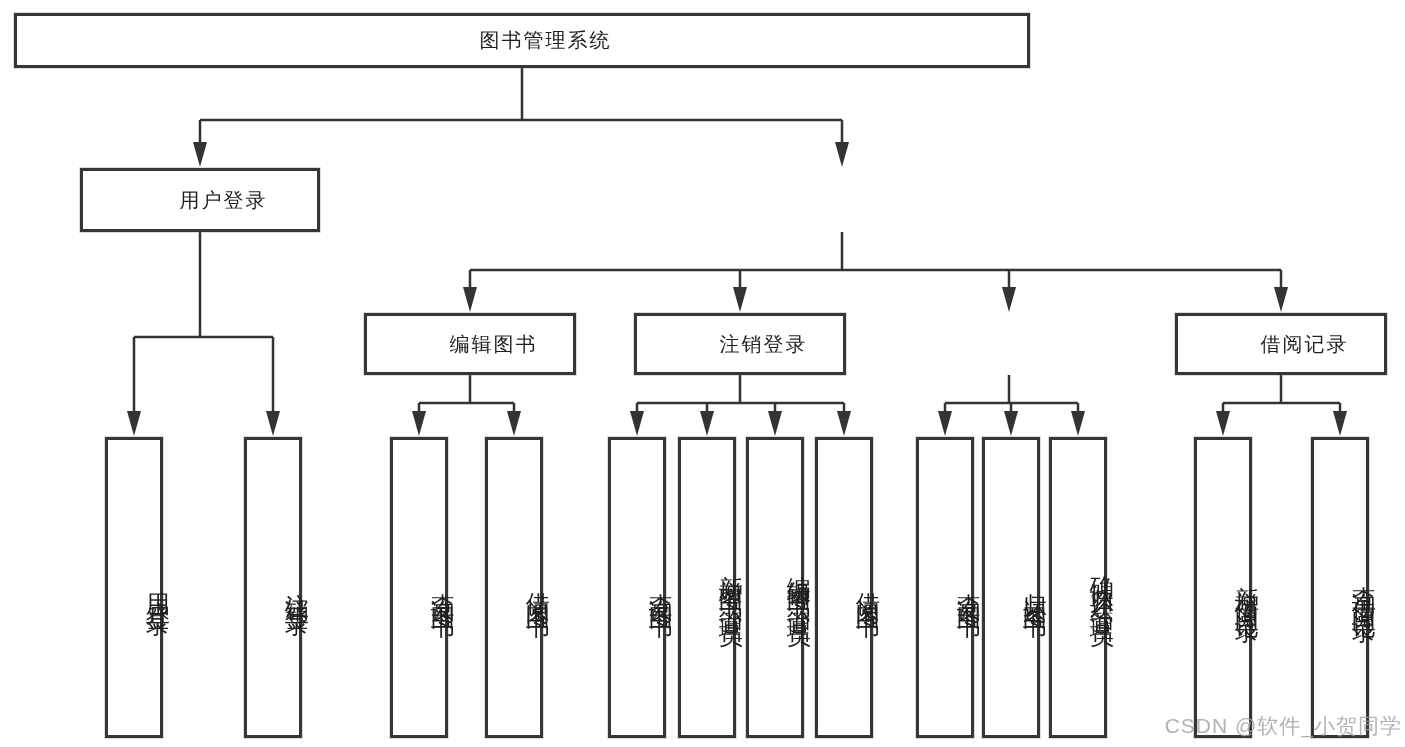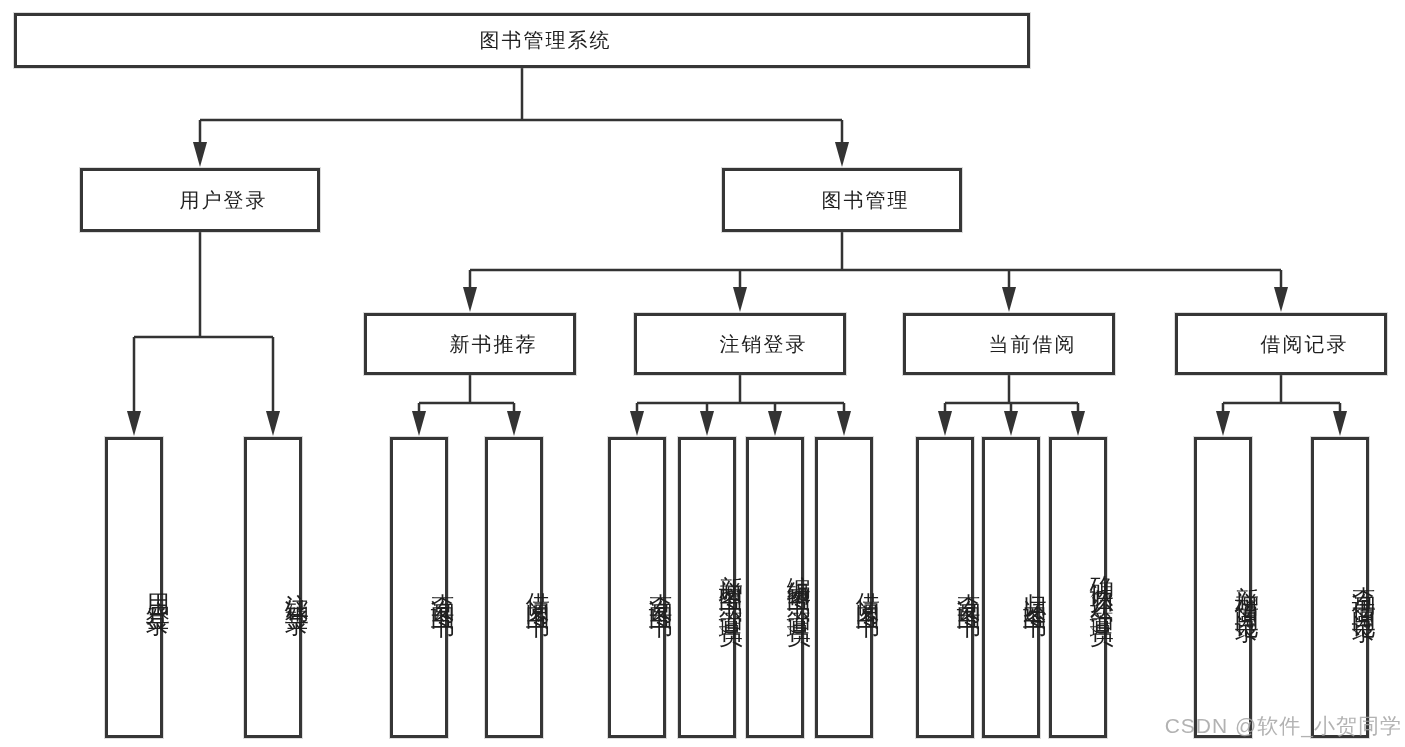--- a/index.html
+++ b/index.html
@@ -110,25 +110,23 @@
     </g>
     <g fill="#333333" stroke="none">
       <polygon points="1216,411 1230,411 1223,436"></polygon>
       <polygon points="1333,411 1347,411 1340,436"></polygon>
     </g>
   </svg>
 
   <div class="box hbox" style="left:14px; top:13px; width:1016px; height:55px;">图书管理系统</div>
 
   <div class="box hbox" style="left:80px; top:168px; width:240px; height:64px;">用户登录</div>
-  <div class="box hbox" style="left:722px; top:168px; width:240px; height:64px;">图书管理</div>
 
-  <div class="box hbox" style="left:364px; top:313px; width:212px; height:62px;">新书推荐</div>
+  <div class="box hbox" style="left:364px; top:313px; width:212px; height:62px;">编辑图书</div>
   <div class="box hbox" style="left:634px; top:313px; width:212px; height:62px;">注销登录</div>
-  <div class="box hbox" style="left:903px; top:313px; width:212px; height:62px;">当前借阅</div>
   <div class="box hbox" style="left:1175px; top:313px; width:212px; height:62px;font-family:Liberation Serif, serif;">借阅记录</div>
 
   <div class="box vbox" style="left:105px; top:437px; width:58px; height:301px;">
     <span class="vtext">用户登录</span>
   </div>
   <div class="box vbox" style="left:244px; top:437px; width:58px; height:301px;">
     <span class="vtext">注销登录</span>
   </div>
 
   <div class="box vbox" style="left:390px; top:437px; width:58px; height:301px;">

